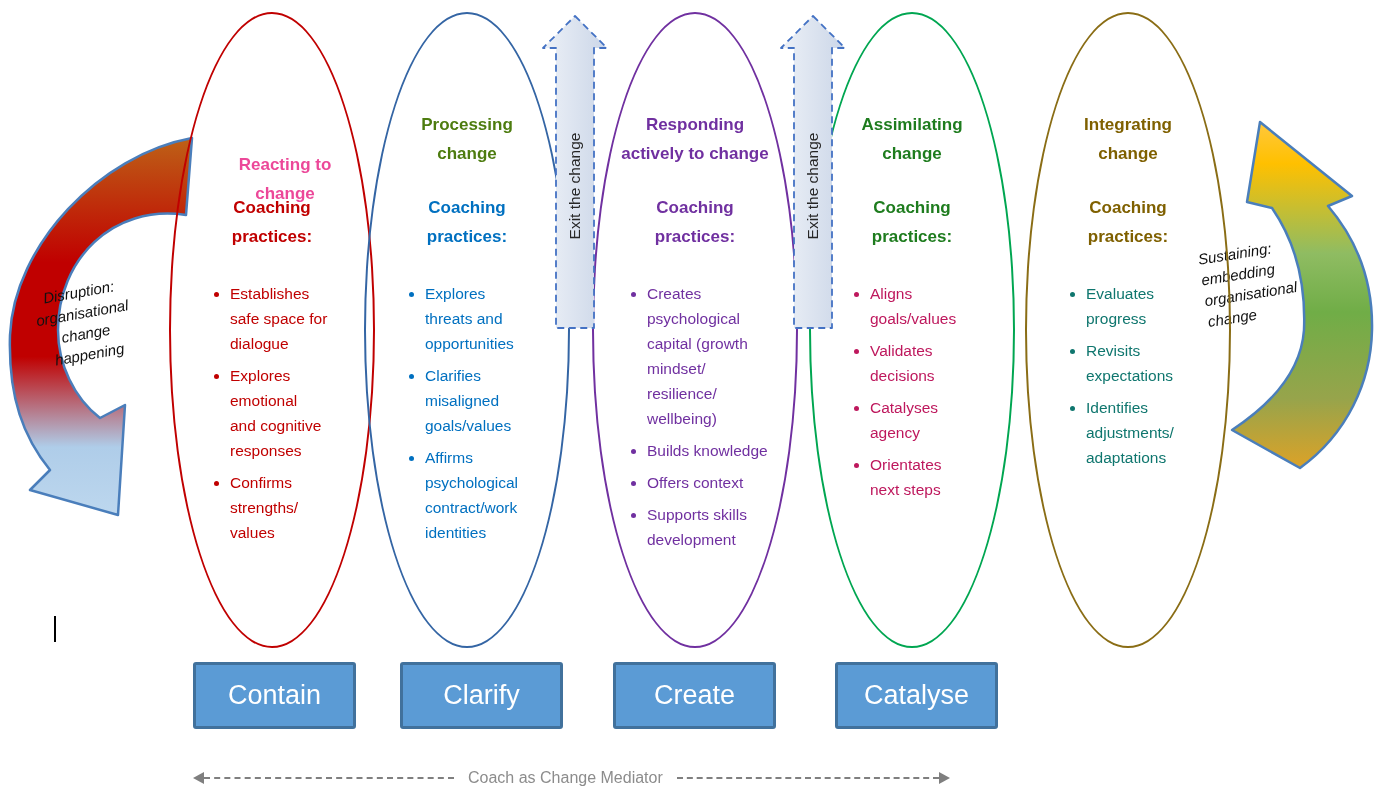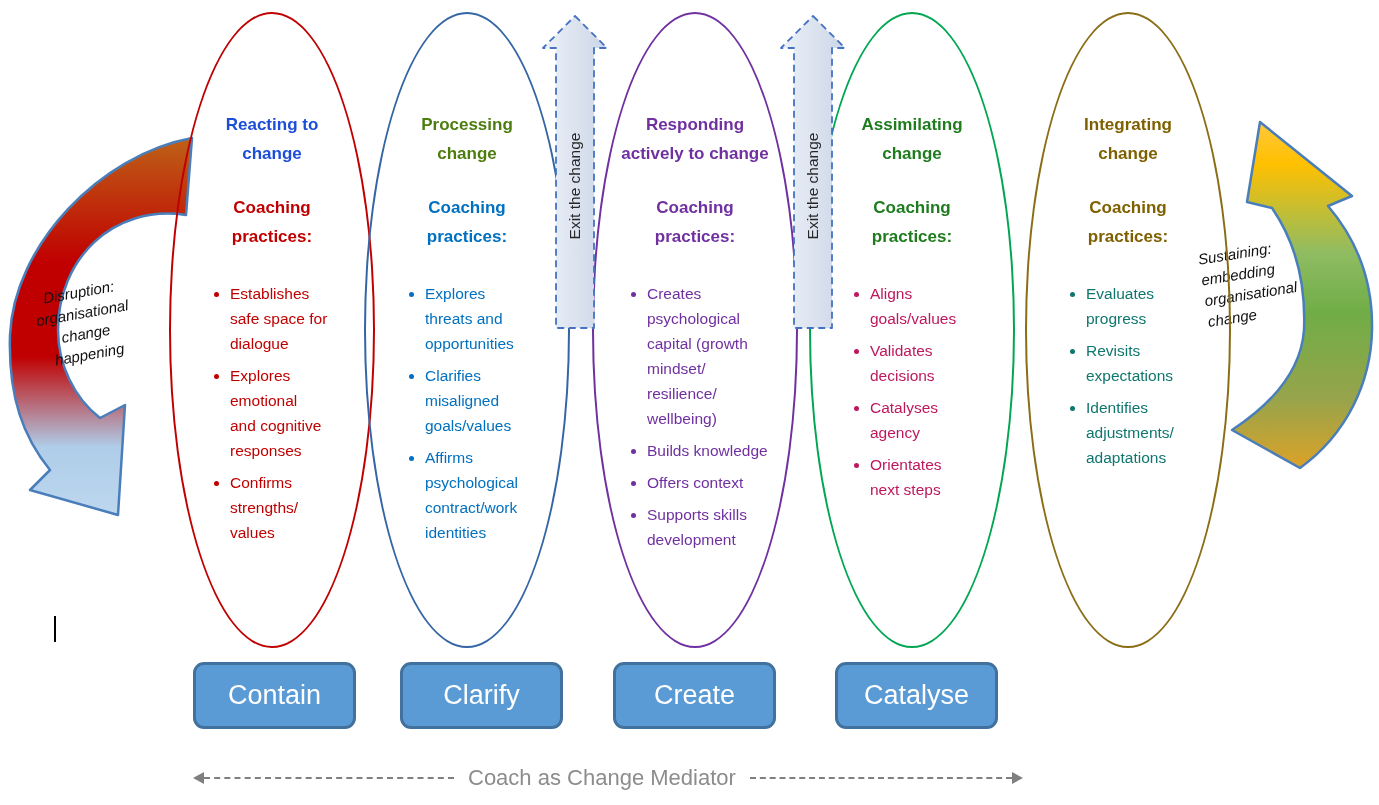--- a/index.html
+++ b/index.html
@@ -23,39 +23,39 @@
   }
   .stage-bullets{
     position:absolute;top:274px;width:162px;
     font-size:15.5px;line-height:25px;
   }
   .stage-bullets ul{margin:0;padding:0 0 0 34px;list-style:disc outside;}
   .stage-bullets li{white-space:pre-line;margin-top:7px;}
   
   .action-btn{
     position:absolute;top:662px;width:163px;height:67px;
-    border-radius:11px;border:3px solid #41719C;background:#5B9BD5;color:#fff;
+    border-radius:3px;border:3px solid #41719C;background:#5B9BD5;color:#fff;
     font-size:27px;font-family:"Liberation Sans",sans-serif;
     display:flex;align-items:center;justify-content:center;cursor:pointer;
   }
   
   .curve-label{
     position:absolute;font-style:italic;font-size:15px;line-height:21px;color:#111;
     white-space:pre-line;
   }
   
   .footer{
     position:absolute;top:766px;left:193px;height:24px;
     display:flex;align-items:center;
   }
   .dash-seg{height:0;border-top:2px dashed #7f7f7f;}
   .ah{width:0;height:0;border-top:6px solid transparent;border-bottom:6px solid transparent;}
   .ah-left{border-right:11px solid #7f7f7f;}
   .ah-right{border-left:11px solid #7f7f7f;}
-  .footer-label{font-size:22px;color:#8C8C8C;padding:0 14px;white-space:nowrap;}
+  .footer-label{font-size:16px;color:#8C8C8C;padding:0 14px;white-space:nowrap;}
   .tick{position:absolute;left:54px;top:616px;width:2px;height:26px;background:#000;}
   svg{position:absolute;}
   svg text{font-family:"Liberation Sans",sans-serif;}
 </style>
 </head>
 <body>
 
 <svg style="left:0;top:108px;" width="260" height="480" viewBox="0 0 260 480">
   <defs>
     <linearGradient id="gradLeft" x1="0" y1="0" x2="0" y2="1">
@@ -104,21 +104,21 @@
            L 62 92
            Z" fill="url(#gradRight)" stroke="#4A7EBB" stroke-width="2.5" stroke-linejoin="round"></path>
 </svg>
 <div class="curve-label" style="left:1202px;top:236px;width:160px;text-align:left;transform:rotate(-9deg);">Sustaining:
 embedding
 organisational
 change</div>
 
 <div>
   <div class="ellipse" style="left: 169px; border-color: rgb(192, 0, 0);"></div>
-  <div class="stage-title" style="left: 177px; color: #1d4ed8;">Reacting to
+  <div class="stage-title" style="left: 190px; color: #ec4899; margin-top: 40px;">Reacting to
 change</div>
   <div class="stage-coaching" style="left: 177px; color: rgb(192, 0, 0);">Coaching
 practices:</div>
   <div class="stage-bullets" style="left: 196px; color: rgb(192, 0, 0);">
       <ul>
         <li>Establishes
 safe space for
 dialogue</li>
         <li>Explores
 emotional

